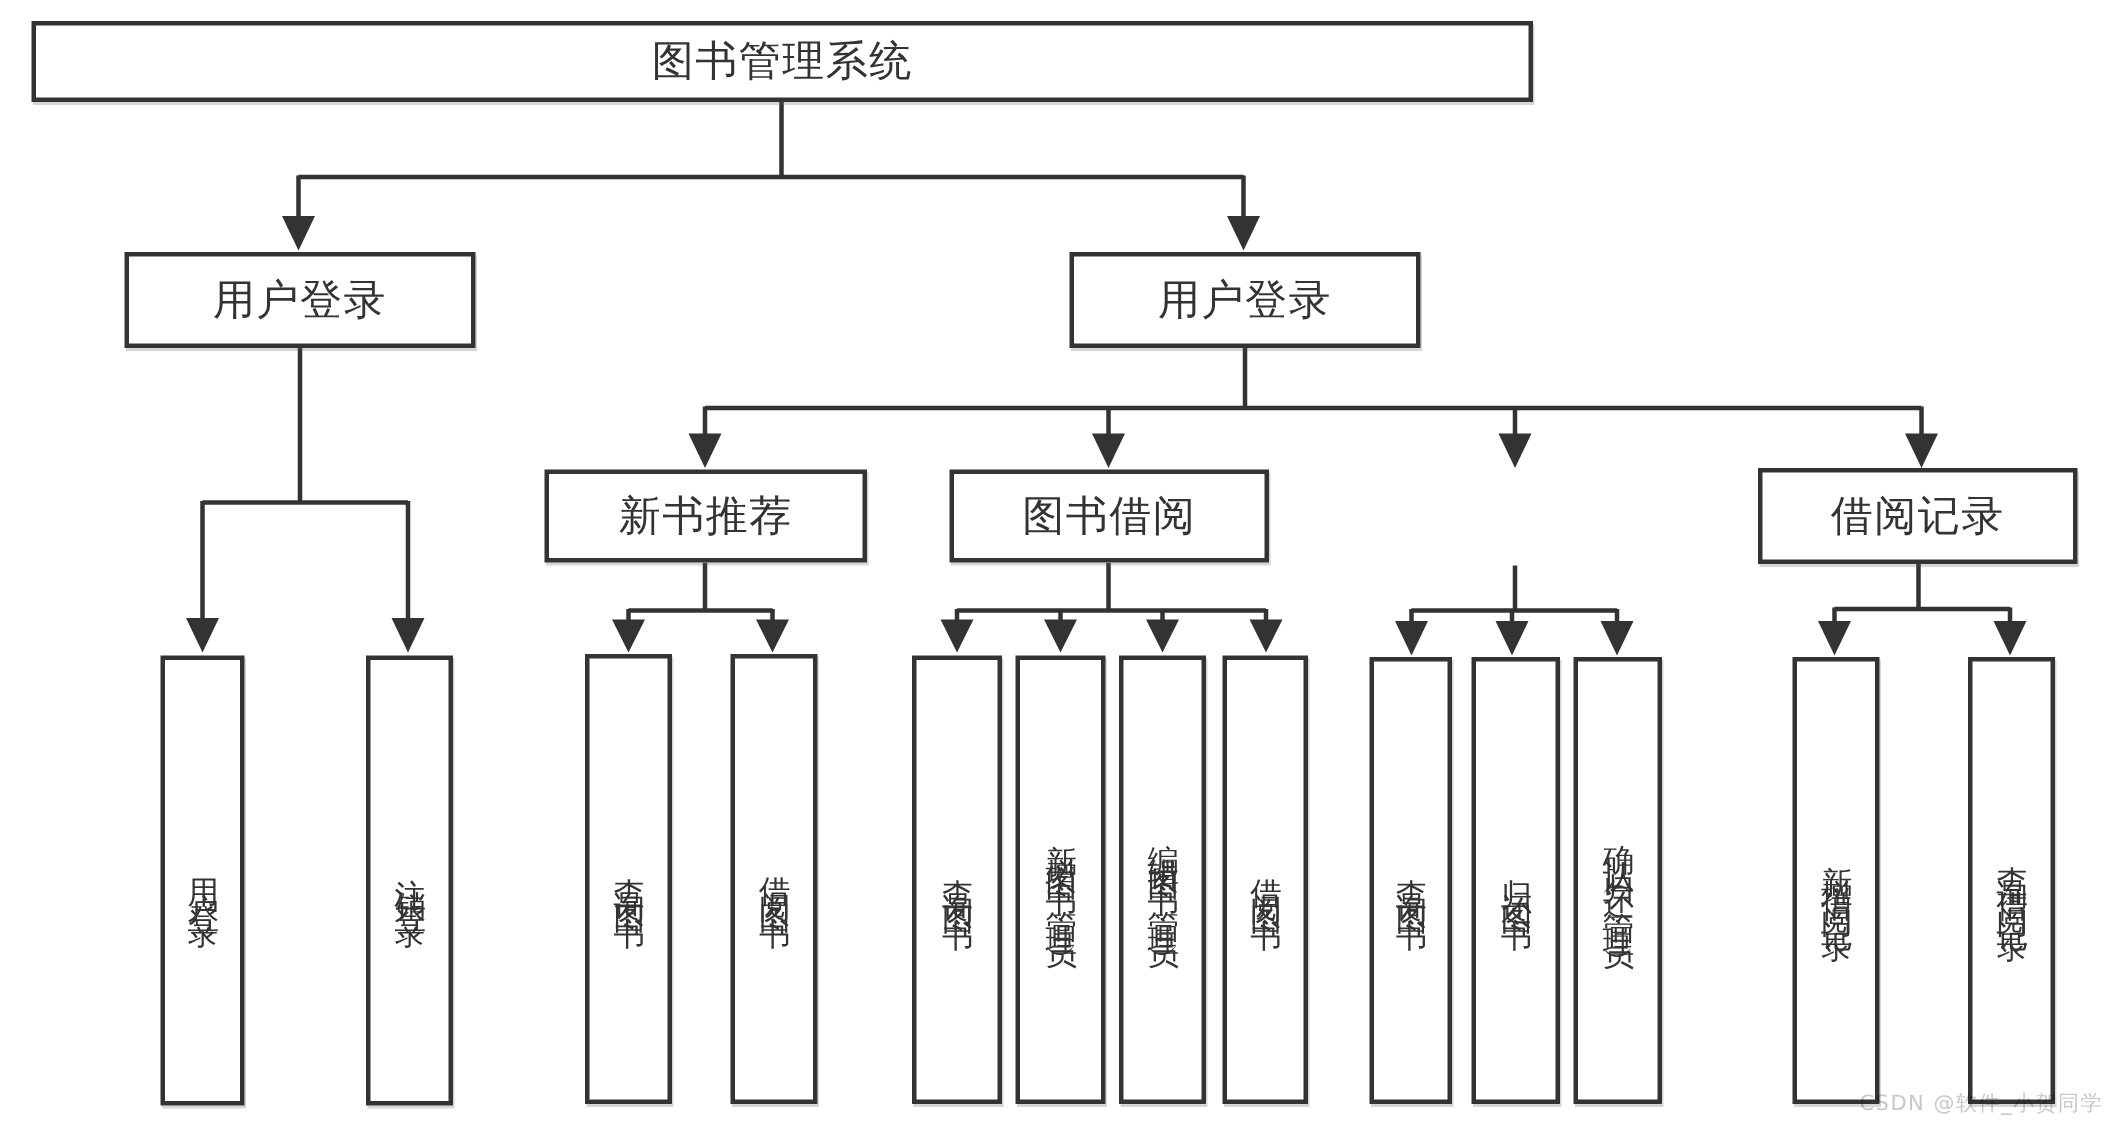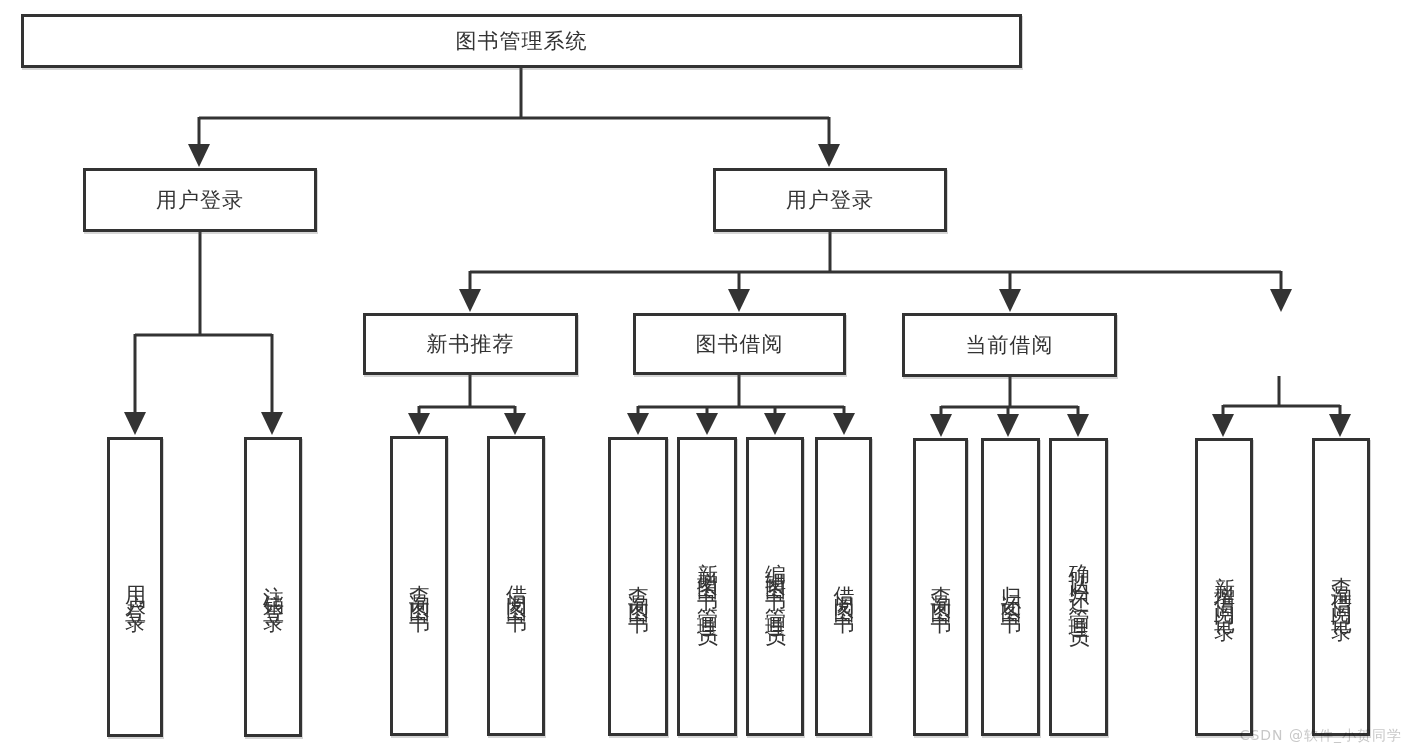--- a/index.html
+++ b/index.html
@@ -27,21 +27,21 @@
     position: absolute;
     box-sizing: border-box;
     background: #ffffff;
     border: 3px solid #333333;
     box-shadow: 1px 2px 0 rgba(90,90,90,0.25);
     display: flex;
     align-items: center;
     justify-content: center;
     z-index: 2;
     color: #333333;
-    font-size: 21px;
+    font-size: 28px;
     letter-spacing: 1px;
     white-space: nowrap;
   }
   .vbox {
     position: absolute;
     box-sizing: border-box;
     background: #ffffff;
     border: 3px solid #333333;
     box-shadow: 1px 2px 0 rgba(90,90,90,0.25);
     display: flex;
@@ -150,22 +150,22 @@
   <div class="hbox" style="left:713px;top:168px;width:234px;height:64px">
     <span>用户登录</span>
   </div>
 
   <div class="hbox" style="left:633px;top:313px;width:213px;height:62px">
     <span>图书借阅</span>
   </div>
   <div class="hbox" style="left:363px;top:313px;width:215px;height:62px">
     <span>新书推荐</span>
   </div>
-  <div class="hbox" style="left:902px;top:313px;width:215px;height:64px">
-    <span>当前借阅</span>
+  <div class="hbox" style="left:1172px;top:312px;width:213px;height:64px">
+    <span>借阅记录</span>
   </div>
 
   <div class="vbox" style="left:107px;top:437px;width:56px;height:300px">
     <span>用户登录</span>
   </div>
   <div class="vbox" style="left:244px;top:437px;width:58px;height:300px">
     <span>注销登录</span>
   </div>
 
   <div class="vbox" style="left:390px;top:436px;width:58px;height:300px">

